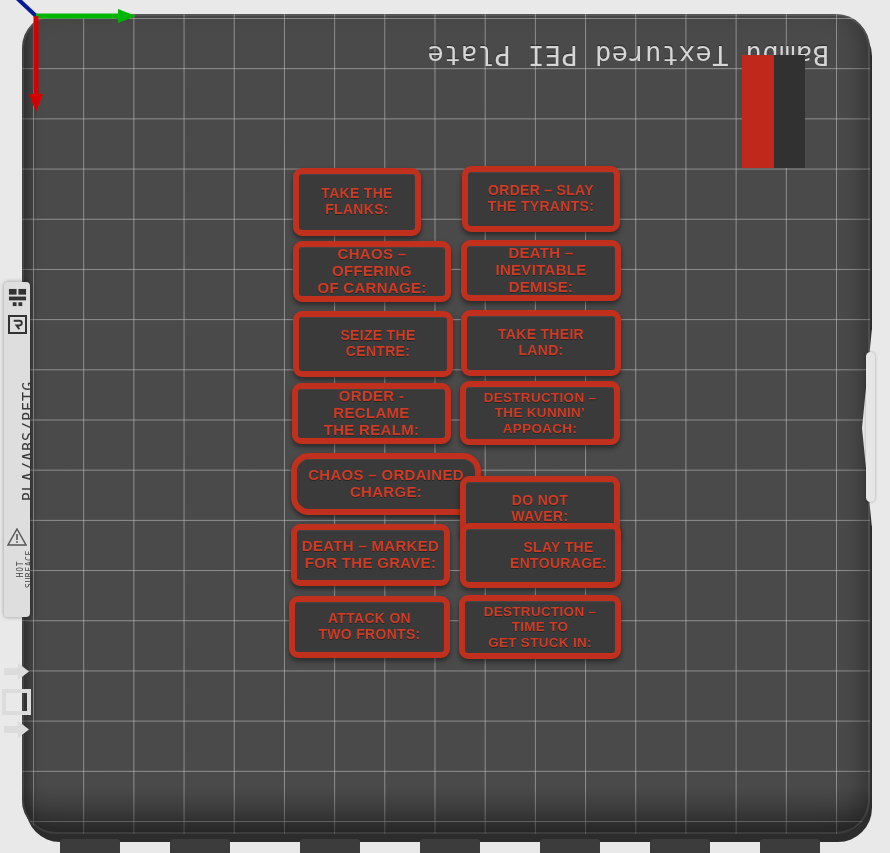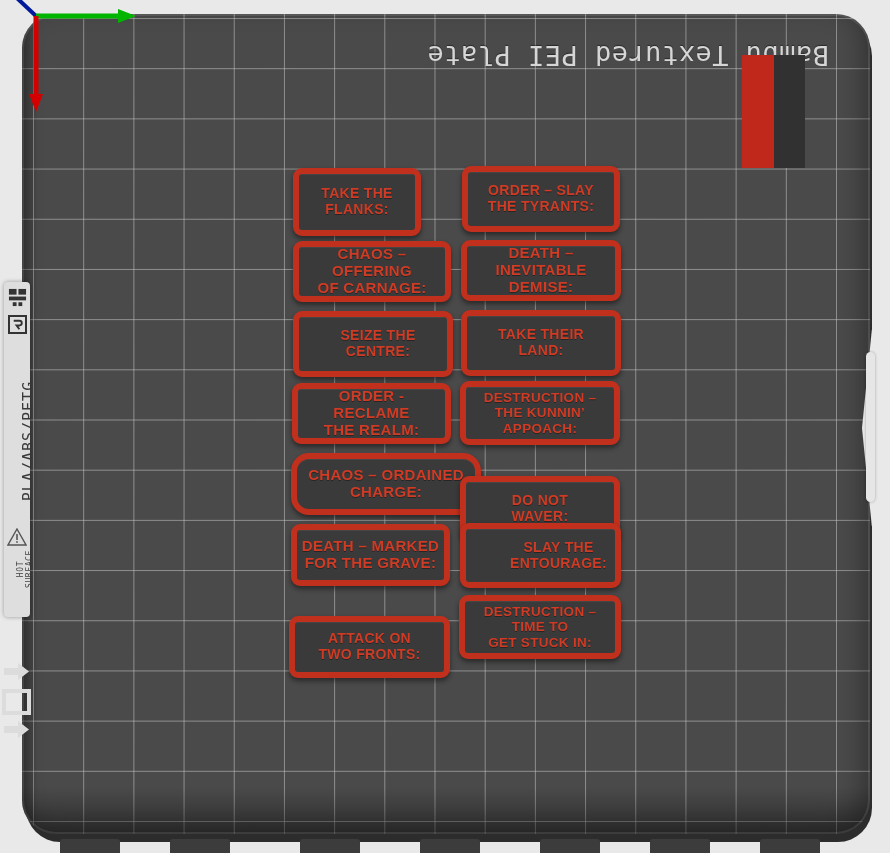--- a/index.html
+++ b/index.html
@@ -260,21 +260,21 @@
 WAVER:</div>
       </div>
       <div class="tile t-md" style="left: 291px; top: 524px; width: 159px; height: 62px;">
         <div class="txt">DEATH – MARKED
 FOR THE GRAVE:</div>
       </div>
       <div class="tile t-lg" style="left: 460px; top: 523px; width: 161px; height: 65px; padding-left: 36px;">
         <div class="txt">SLAY THE
 ENTOURAGE:</div>
       </div>
-      <div class="tile t-lg" style="left: 289px; top: 616px; width: 161px; height: 62px;">
+      <div class="tile t-lg" style="left: 289px; top: 596px; width: 161px; height: 62px;">
         <div class="txt">ATTACK ON
 TWO FRONTS:</div>
       </div>
       <div class="tile t-sm" style="left: 459px; top: 595px; width: 162px; height: 64px;">
         <div class="txt">DESTRUCTION –
 TIME TO
 GET STUCK IN:</div>
       </div>
     </div>
 

